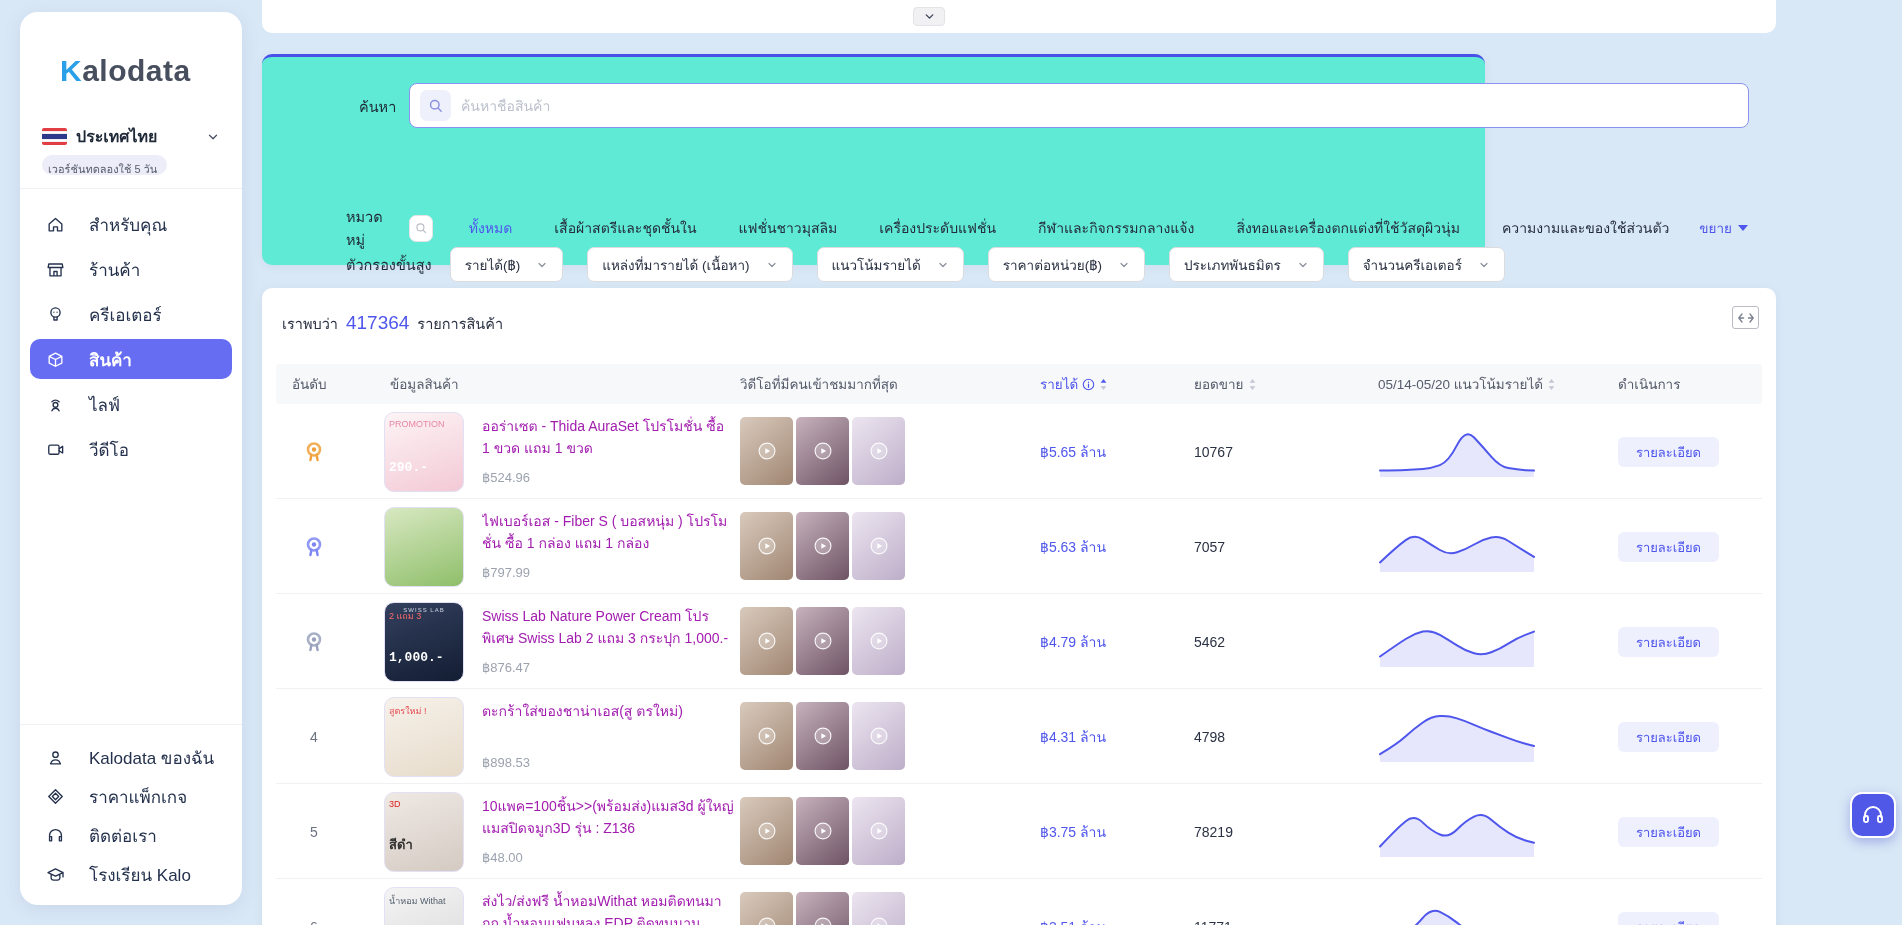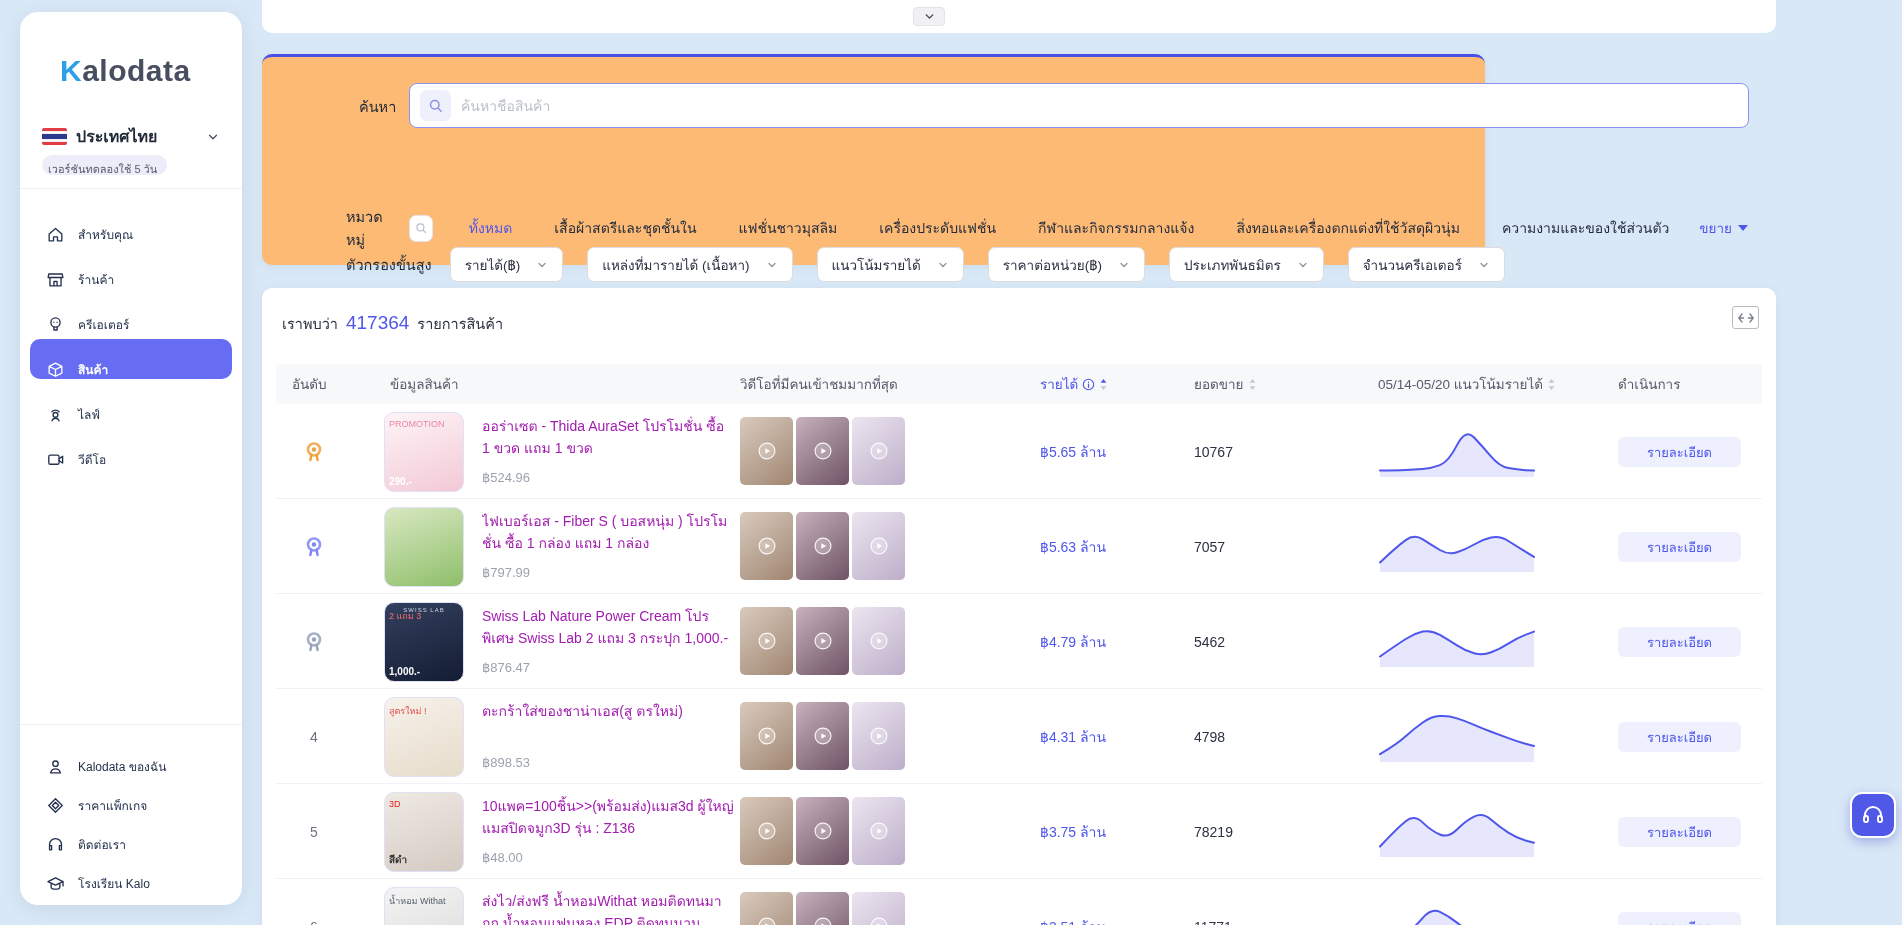--- a/index.html
+++ b/index.html
@@ -18,35 +18,35 @@
   .flag i { display:block; }
   .f-r { height:3px; background:#e23c45; } .f-w { height:3px; background:#fff; border:0.5px solid #eee; }
   .f-b { height:5px; background:#2d3a8c; }
   .country-name { font-size:16px; font-weight:bold; color:#1f2937; flex:1; }
   .country .chev { width:14px; height:14px; color:#475063; }
   .trial-badge { position:absolute; left:22px; top:143px; height:20px; padding:0 10px 0 6px; background:#ededf9;
                  border-radius:10px; display:inline-flex; align-items:center; gap:5px; font-size:11px; color:#5a5f6e;flex-direction:column; }
   .trial-badge svg { width:12px; height:12px; color:#8a8ff0; }
   .side-divider { position:absolute; left:0; width:222px; height:1px; background:#eef0f4; }
   .menu { position:absolute; left:10px; top:192px; width:202px; }
-  .menu-item { display:flex; align-items:flex-end; gap:13px; height:40px; padding:0 16px; margin-bottom:5px;
-               border-radius:10px; font-size:12px; color:#24314d; cursor:pointer; }
+  .menu-item { display:flex; align-items:center; gap:24px; height:40px; padding:0 16px; margin-bottom:5px;
+               border-radius:10px; font-size:17px; color:#24314d; cursor:pointer; }
   .menu-item svg { width:19px; height:19px; flex:none; }
   .menu-item.active { background:#666df2; color:#fff; font-weight:bold; }
   .footer-menu { position:absolute; left:10px; top:726px; width:202px; }
   .footer-menu .menu-item { height:38px; margin-bottom:1px; }
 
   
   .top-strip { position:absolute; left:262px; top:0; width:1514px; height:33px; background:#fff; border-radius:0 0 10px 10px; }
   .collapse-btn { position:absolute; left:651px; top:7px; width:32px; height:19px; background:#f1f1f4; border:1px solid #e3e3e8;
                   border-radius:4px; display:flex; align-items:center; justify-content:center; cursor:pointer; }
   .collapse-btn svg { width:13px; height:13px; color:#3c4354; }
 
   
-  .filter-card { position:absolute; left:262px; top:54px; width:1223px; height:211px; background:#fdba74; border-radius:10px;
+  .filter-card { position:absolute; left:262px; top:54px; width:1223px; height:211px; background:#5eead4; border-radius:10px;
                  border-top:3px solid #4850e8; box-shadow:0 2px 10px rgba(80,100,160,.08); }
   .search-label { position:absolute; left:97px; top:38px; font-size:14.5px; color:#1f2937; }
   .search-box { position:absolute; left:147px; top:26px; width:1340px; height:45px; border:1px solid #8c92f2;
                 border-radius:8px; display:flex; align-items:center; padding:0 10px; gap:10px; background:#fff; }
   .search-ic-box { width:31px; height:31px; border-radius:7px; background:#eef0fc; display:flex; align-items:center; justify-content:center; }
   .search-ic-box svg { width:17px; height:17px; color:#8a90e0; }
   .search-box input { border:none; outline:none; flex:1; font-size:14px; font-family:inherit; color:#333; }
   .search-box input::placeholder { color:#bcc1cc; }
 
   .cat-row { position:absolute; left:84px; top:148px; width:1416px; display:flex; align-items:center; }
@@ -84,34 +84,34 @@
 
   .rows { position:absolute; left:14px; top:116px; width:1486px; }
   .row { position:relative; width:1486px; height:95px; border-bottom:1px solid #f0f1f4; }
   .col-rank { position:absolute; left:0; top:0; width:76px; height:95px; display:flex; align-items:center; justify-content:center;
               font-size:14px; color:#6b7280; }
   .col-rank svg { width:22px; height:24px; }
   .p-img { position:absolute; left:108px; top:8px; width:80px; height:80px; border-radius:10px; border:1px solid #e2e0f4;
            overflow:hidden; cursor:pointer; }
   .img-tag { position:absolute; left:0; right:0; top:4px; text-align:center; font-size:6px; color:#cfd6e4; letter-spacing:1px; }
   .img-text { position:absolute; left:4px; top:6px; font-size:9px; font-weight:normal; }
-  .img-sub  { position:absolute; left:4px; bottom:4px; font-size:10px; font-weight:bold; }
+  .img-sub  { position:absolute; left:4px; bottom:16px; font-size:13px; font-weight:bold;font-family:Liberation Mono, monospace; }
   .p-title { position:absolute; left:206px; top:11px; width:252px; font-size:14px; color:#a21caf; line-height:1.6;
              display:-webkit-box; -webkit-line-clamp:2; -webkit-box-orient:vertical; overflow:hidden; cursor:pointer; }
   .p-price { position:absolute; left:206px; top:66px; font-size:13px; color:#9ca3af; }
   .thumbs { position:absolute; left:464px; top:13px; display:flex; gap:3px; }
   .thumb { position:relative; width:53px; height:68px; border-radius:5px; overflow:hidden; cursor:pointer; }
   .thumb svg { position:absolute; left:50%; top:50%; width:20px; height:20px; transform:translate(-50%,-50%); }
   .thumb:nth-child(1){ background:linear-gradient(140deg,#d9cabd,#a08672); }
   .thumb:nth-child(2){ background:linear-gradient(140deg,#c7b2bd,#6e5364); }
   .thumb:nth-child(3){ background:linear-gradient(140deg,#ece5f0,#bdaec9); }
   .col-revenue { position:absolute; left:764px; top:0; height:95px; display:flex; align-items:center; font-size:14px; color:#4f56ec; }
   .col-sales { position:absolute; left:918px; top:0; height:95px; display:flex; align-items:center; font-size:14px; color:#2a3142; }
   .col-trend { position:absolute; left:1100px; top:18px; width:162px; height:58px; }
-  .detail-btn { position:absolute; left:1342px; top:33px; width:123px; height:30px; background:#eef0fe; color:#4f56ec;
+  .detail-btn { position:absolute; left:1342px; top:33px; width:101px; height:30px; background:#eef0fe; color:#4f56ec;
                 border:none; border-radius:6px; font-size:13px; font-family:inherit; cursor:pointer; }
 
   .contact-fab { position:absolute; left:1850px; top:792px; width:46px; height:46px; background:#5058e8; border:2px solid #fff;
                  border-radius:12px; display:flex; align-items:center; justify-content:center; cursor:pointer;
                  box-shadow:0 4px 12px rgba(60,70,200,.35); }
   .contact-fab svg { width:24px; height:24px; color:#fff; }
 </style>
 </head>
 <body>
 

